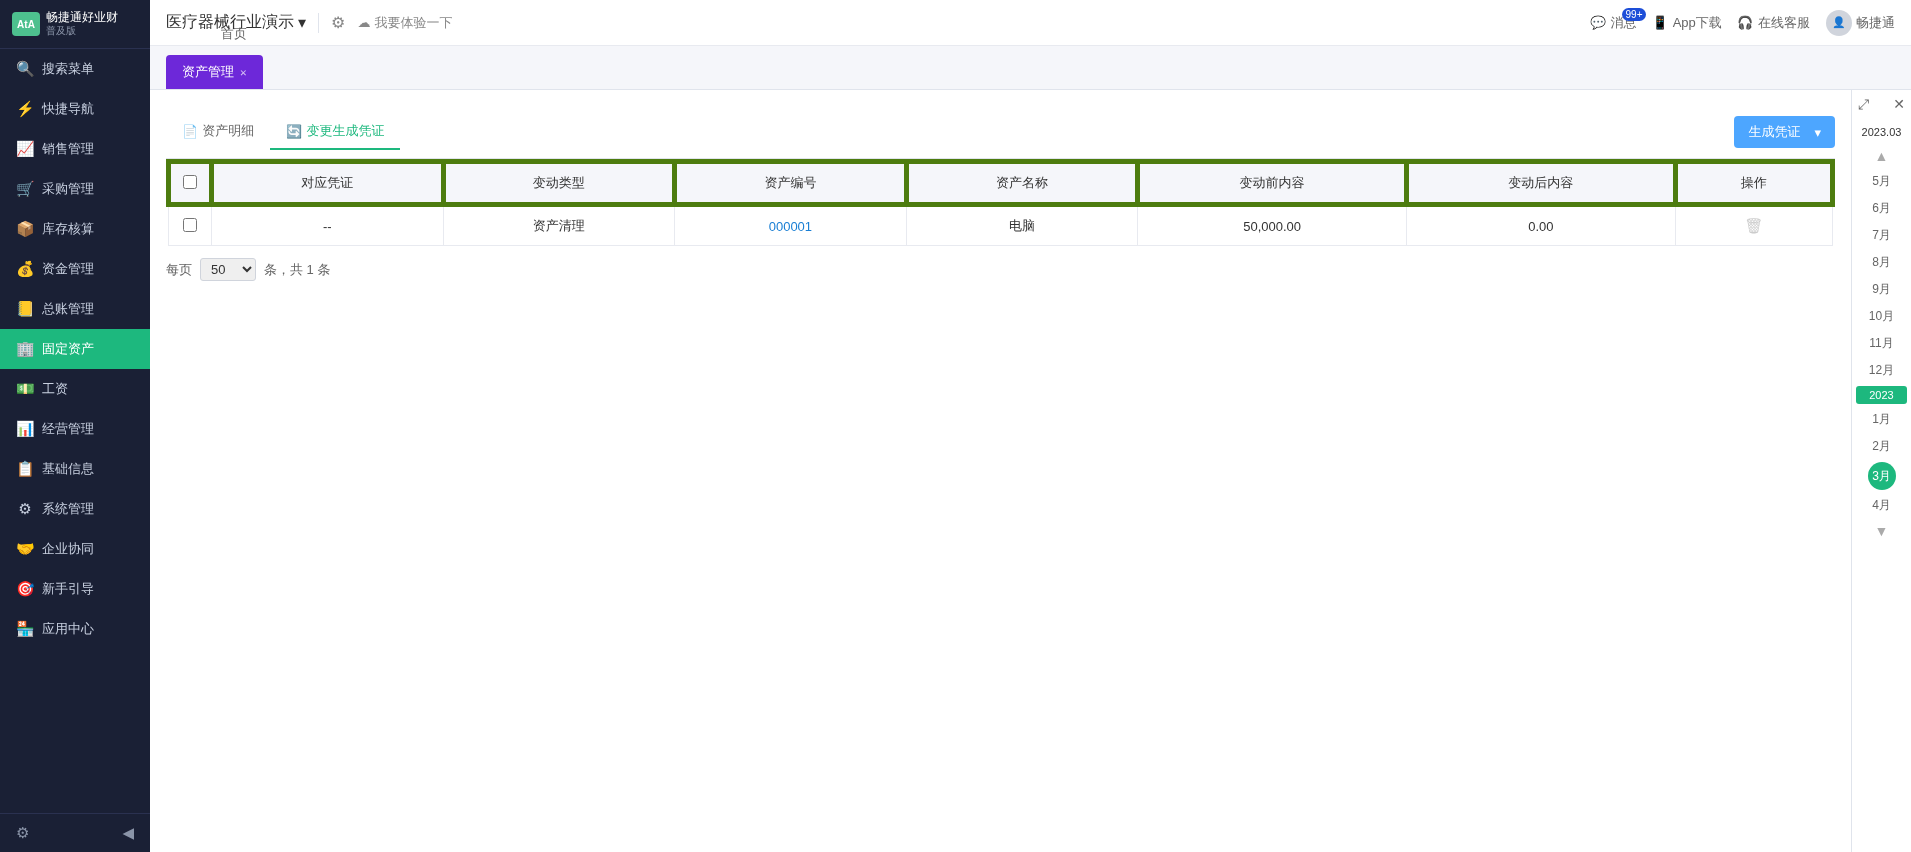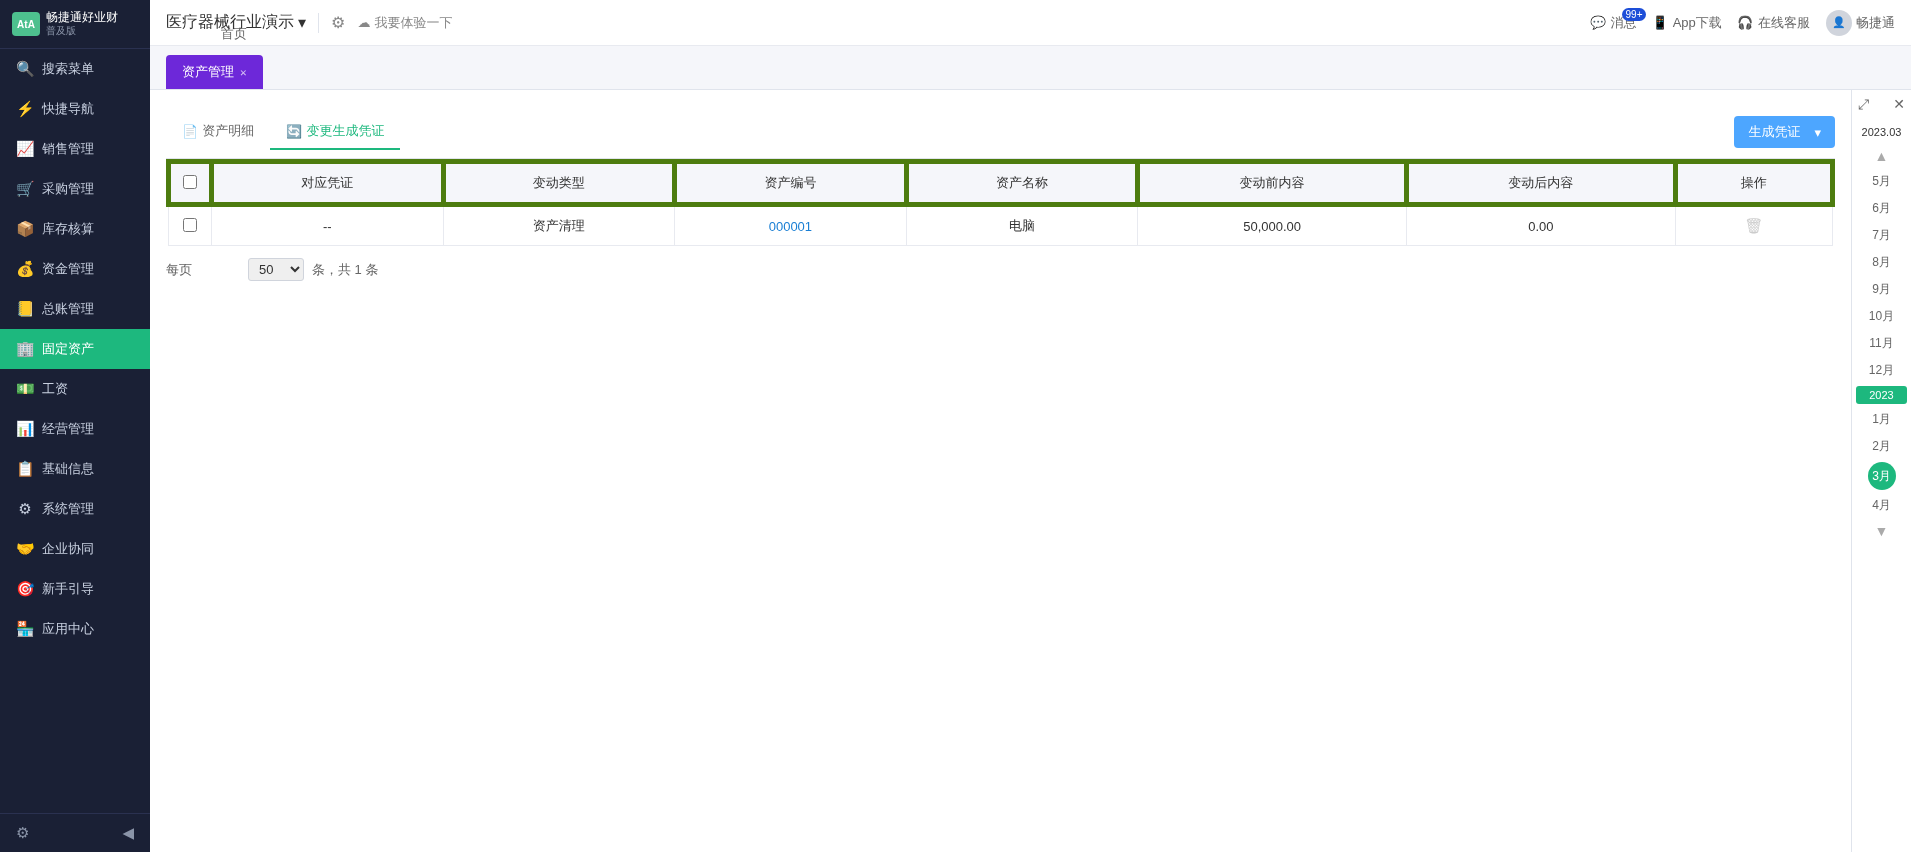--- a/index.html
+++ b/index.html
@@ -212,21 +212,20 @@
       padding: 12px 0;
       font-size: 13px;
       color: #666;
     }
     .page-size-select {
       border: 1px solid #d0d4dc;
       border-radius: 3px;
       padding: 2px 6px;
       font-size: 13px;
       color: #333;
-      margin-left: 48px;
     }
 
     
     .right-panel {
       width: 60px;
       background: white;
       border-left: 1px solid #e0e4ec;
       display: flex;
       flex-direction: column;
       align-items: center;

